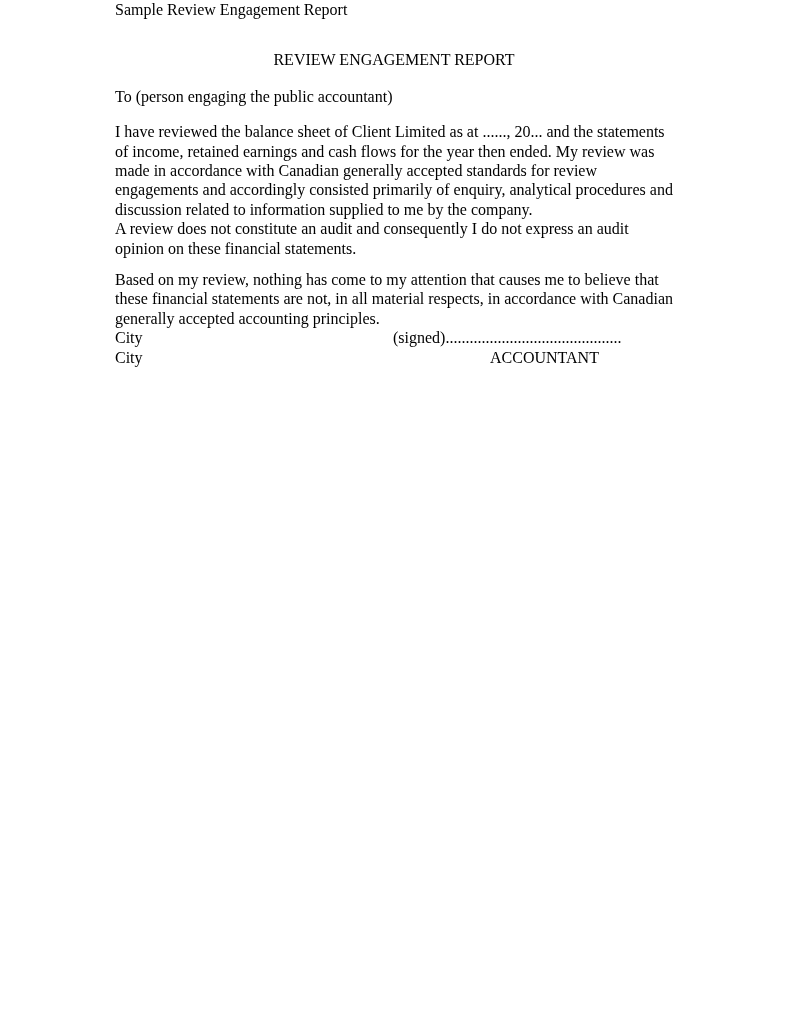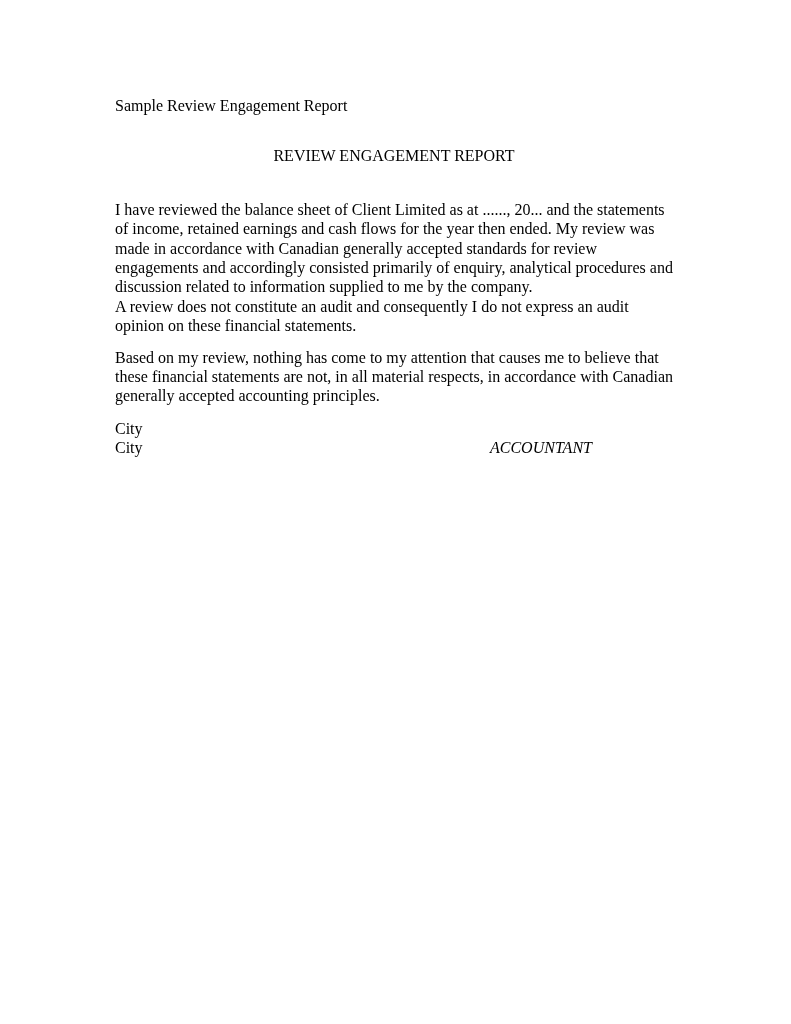--- a/index.html
+++ b/index.html
@@ -16,78 +16,78 @@
     font-family: "Liberation Serif", "DejaVu Serif", serif;
     font-size: 16px;
     line-height: 19.4px;
     color: #000000;
   }
   .content {
     position: absolute;
     left: 115px;
     top: 0;
     width: 558px;
-    padding-top: 96px;
   }
   .doc-label {
     margin: 0;
   }
   .heading {
     margin: 31px 0 0 0;
     text-align: center;
     font-size: 16px;
     font-weight: normal;
   }
   .salutation {
     margin: 17px 0 0 0;
   }
   .para { margin: 0; }
-  .para-1 { margin-top: 34px; }
+  .para-1 { margin-top: 16px; }
   .para-2 { }
   .para-3 { margin-top: 12px; }
   .sig-block {
-    margin-top: 13px;
     text-align: right;
   }
   .sig-row {
     position: relative;
     height: 19.4px;
   }
   .sig-left {
     position: absolute;
     left: 0;
     top: 0;
   }
   .sig-right {
     position: absolute;
     top: 0;
   }
   .signed-line { left: 278px; }
-  .accountant-label { left: 375px; font-style: italic; }
+  .accountant-label { left: 375px; }
 </style>
 </head>
 <body>
 
 <div class="page">
   <div class="content">
 
     <p class="doc-label">Sample Review Engagement Report</p>
 
     <h1 class="heading">REVIEW ENGAGEMENT REPORT</h1>
 
+    <p class="salutation">To (person engaging the public accountant)</p>
 
     <p class="para para-1">I have reviewed the balance sheet of Client Limited as at ......, 20... and the statements of income, retained earnings and cash flows for the year then ended. My review was made in accordance with Canadian generally accepted standards for review engagements and accordingly consisted primarily of enquiry, analytical procedures and discussion related to information supplied to me by the company.</p>
 
     <p class="para para-2">A review does not constitute an audit and consequently I do not express an audit opinion on these financial statements.</p>
 
     <p class="para para-3">Based on my review, nothing has come to my attention that causes me to believe that these financial statements are not, in all material respects, in accordance with Canadian generally accepted accounting principles.</p>
 
     <div class="sig-block">
       <div class="sig-row">
         <span class="sig-left">City</span>
+        <span class="sig-right signed-line">(signed)............................................</span>
       </div>
       <div class="sig-row">
         <span class="sig-left">City</span>
         <span class="sig-right accountant-label">ACCOUNTANT</span>
       </div>
     </div>
 
   </div>
 </div>
 

